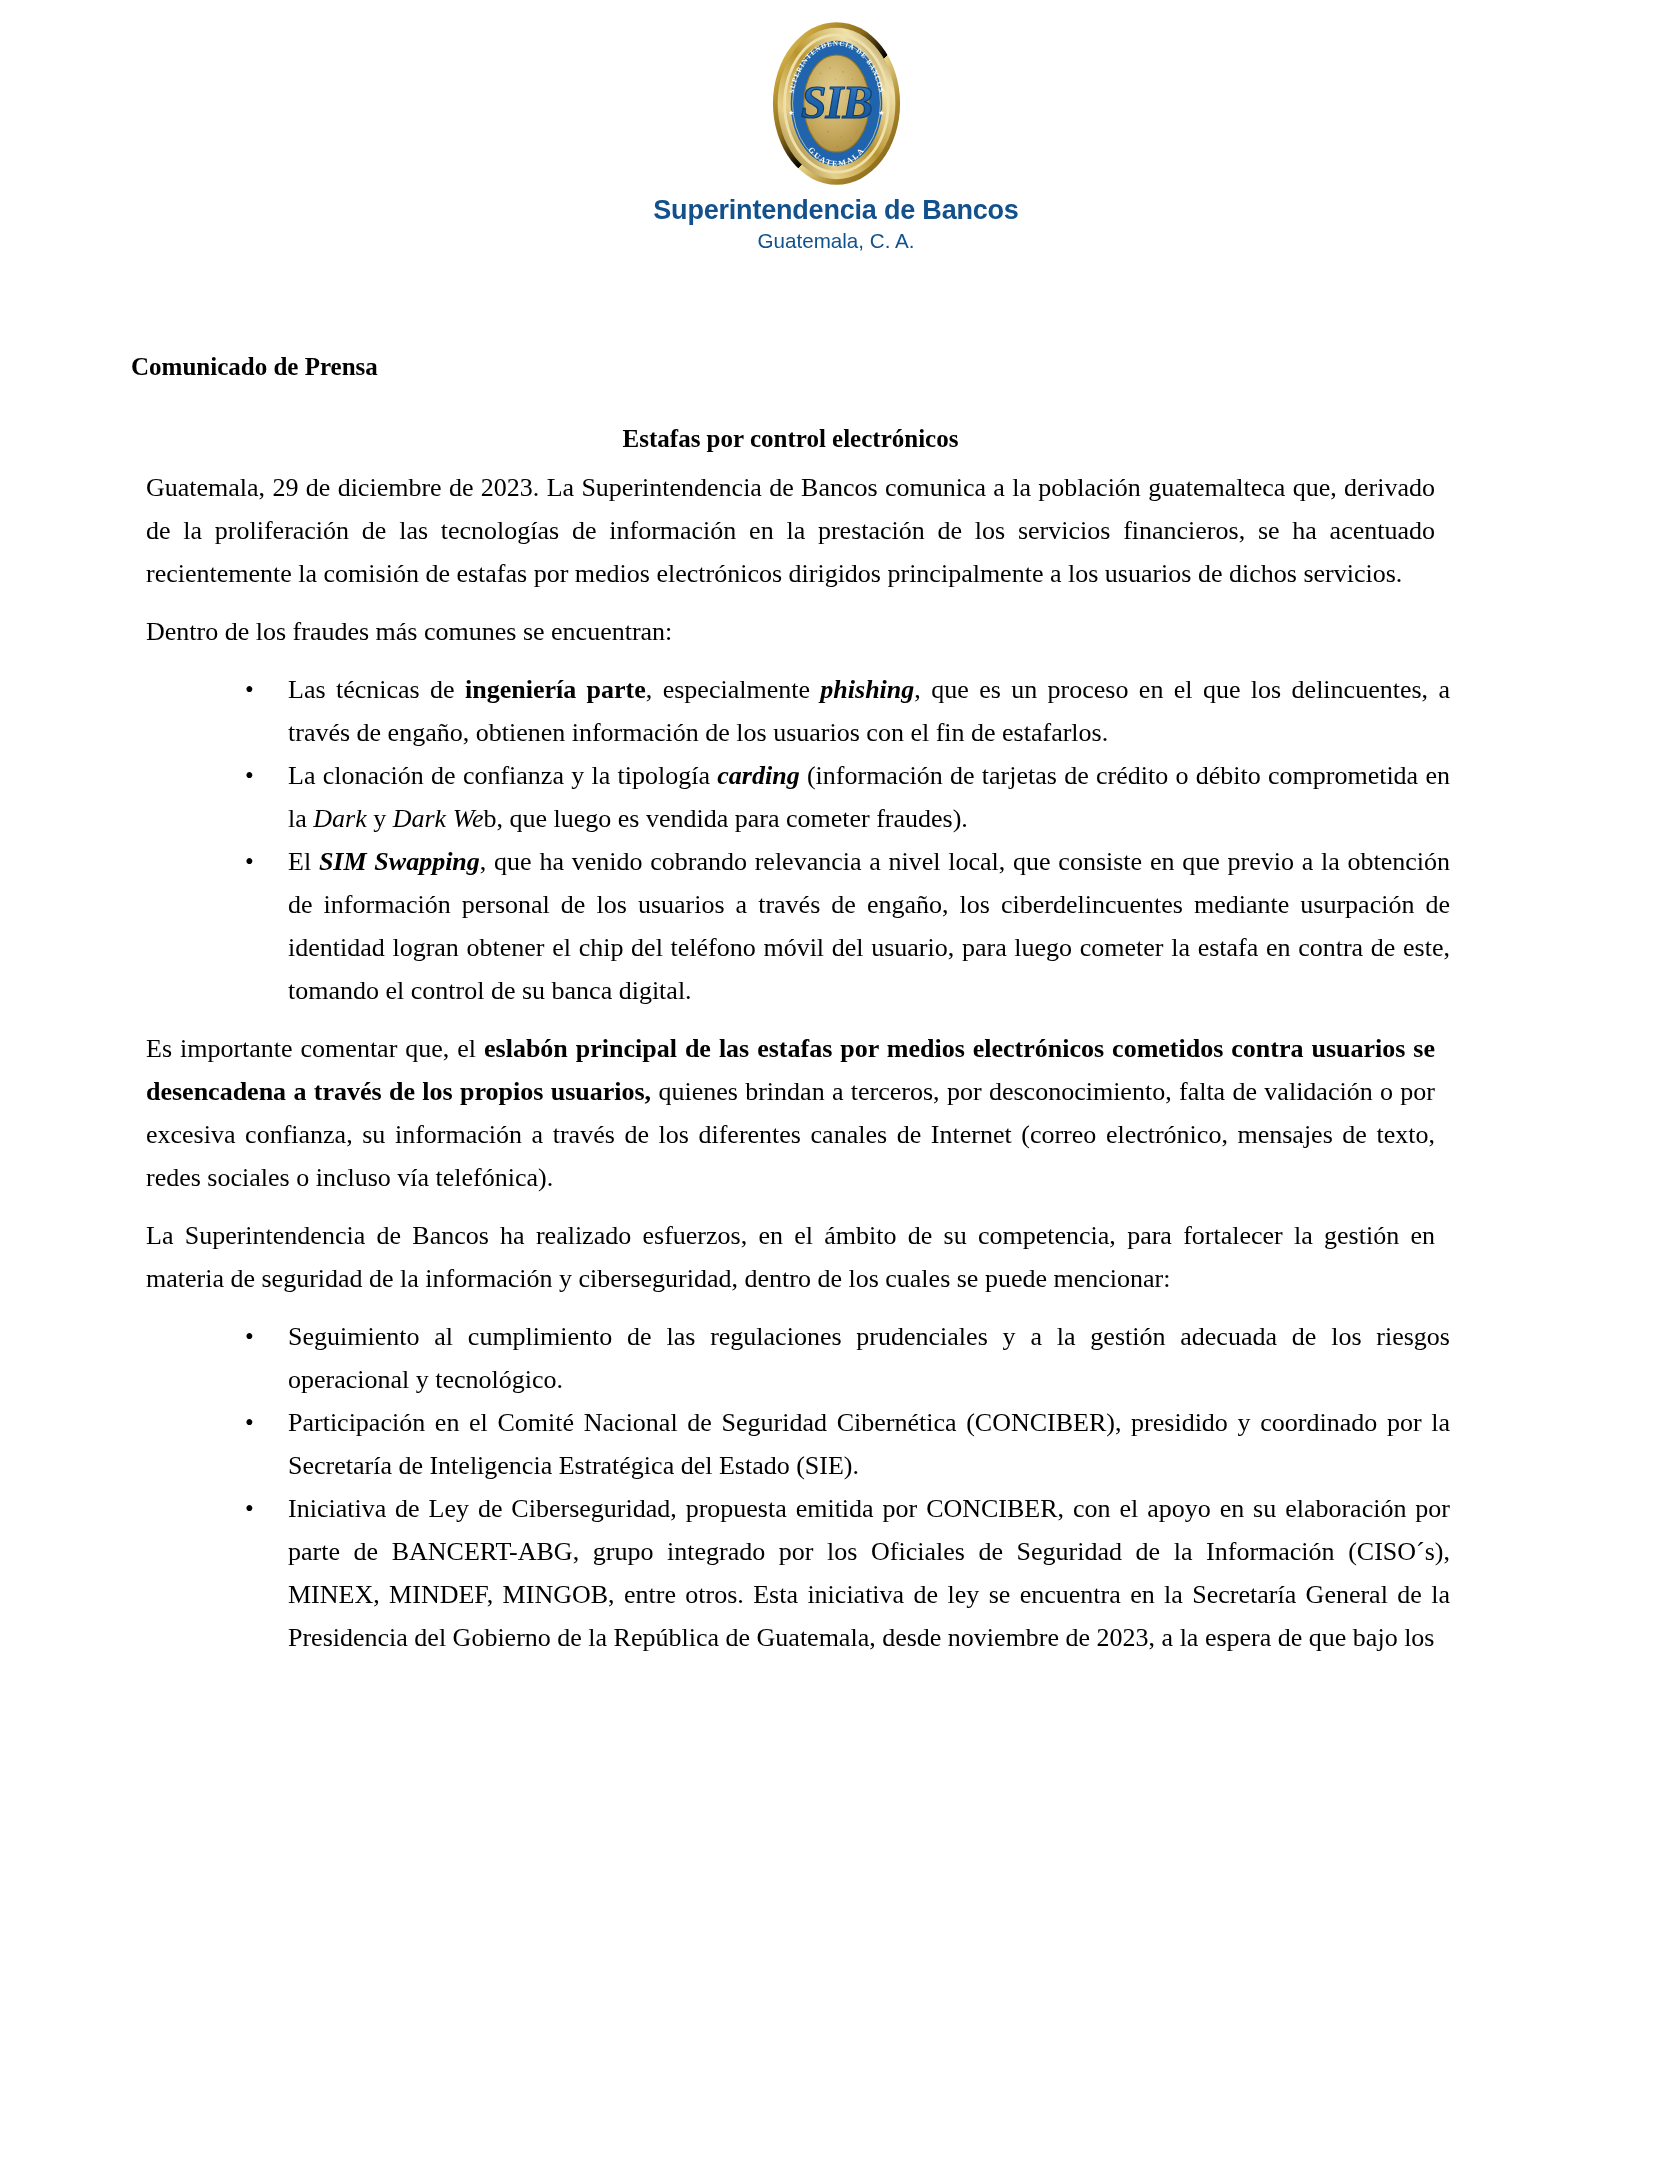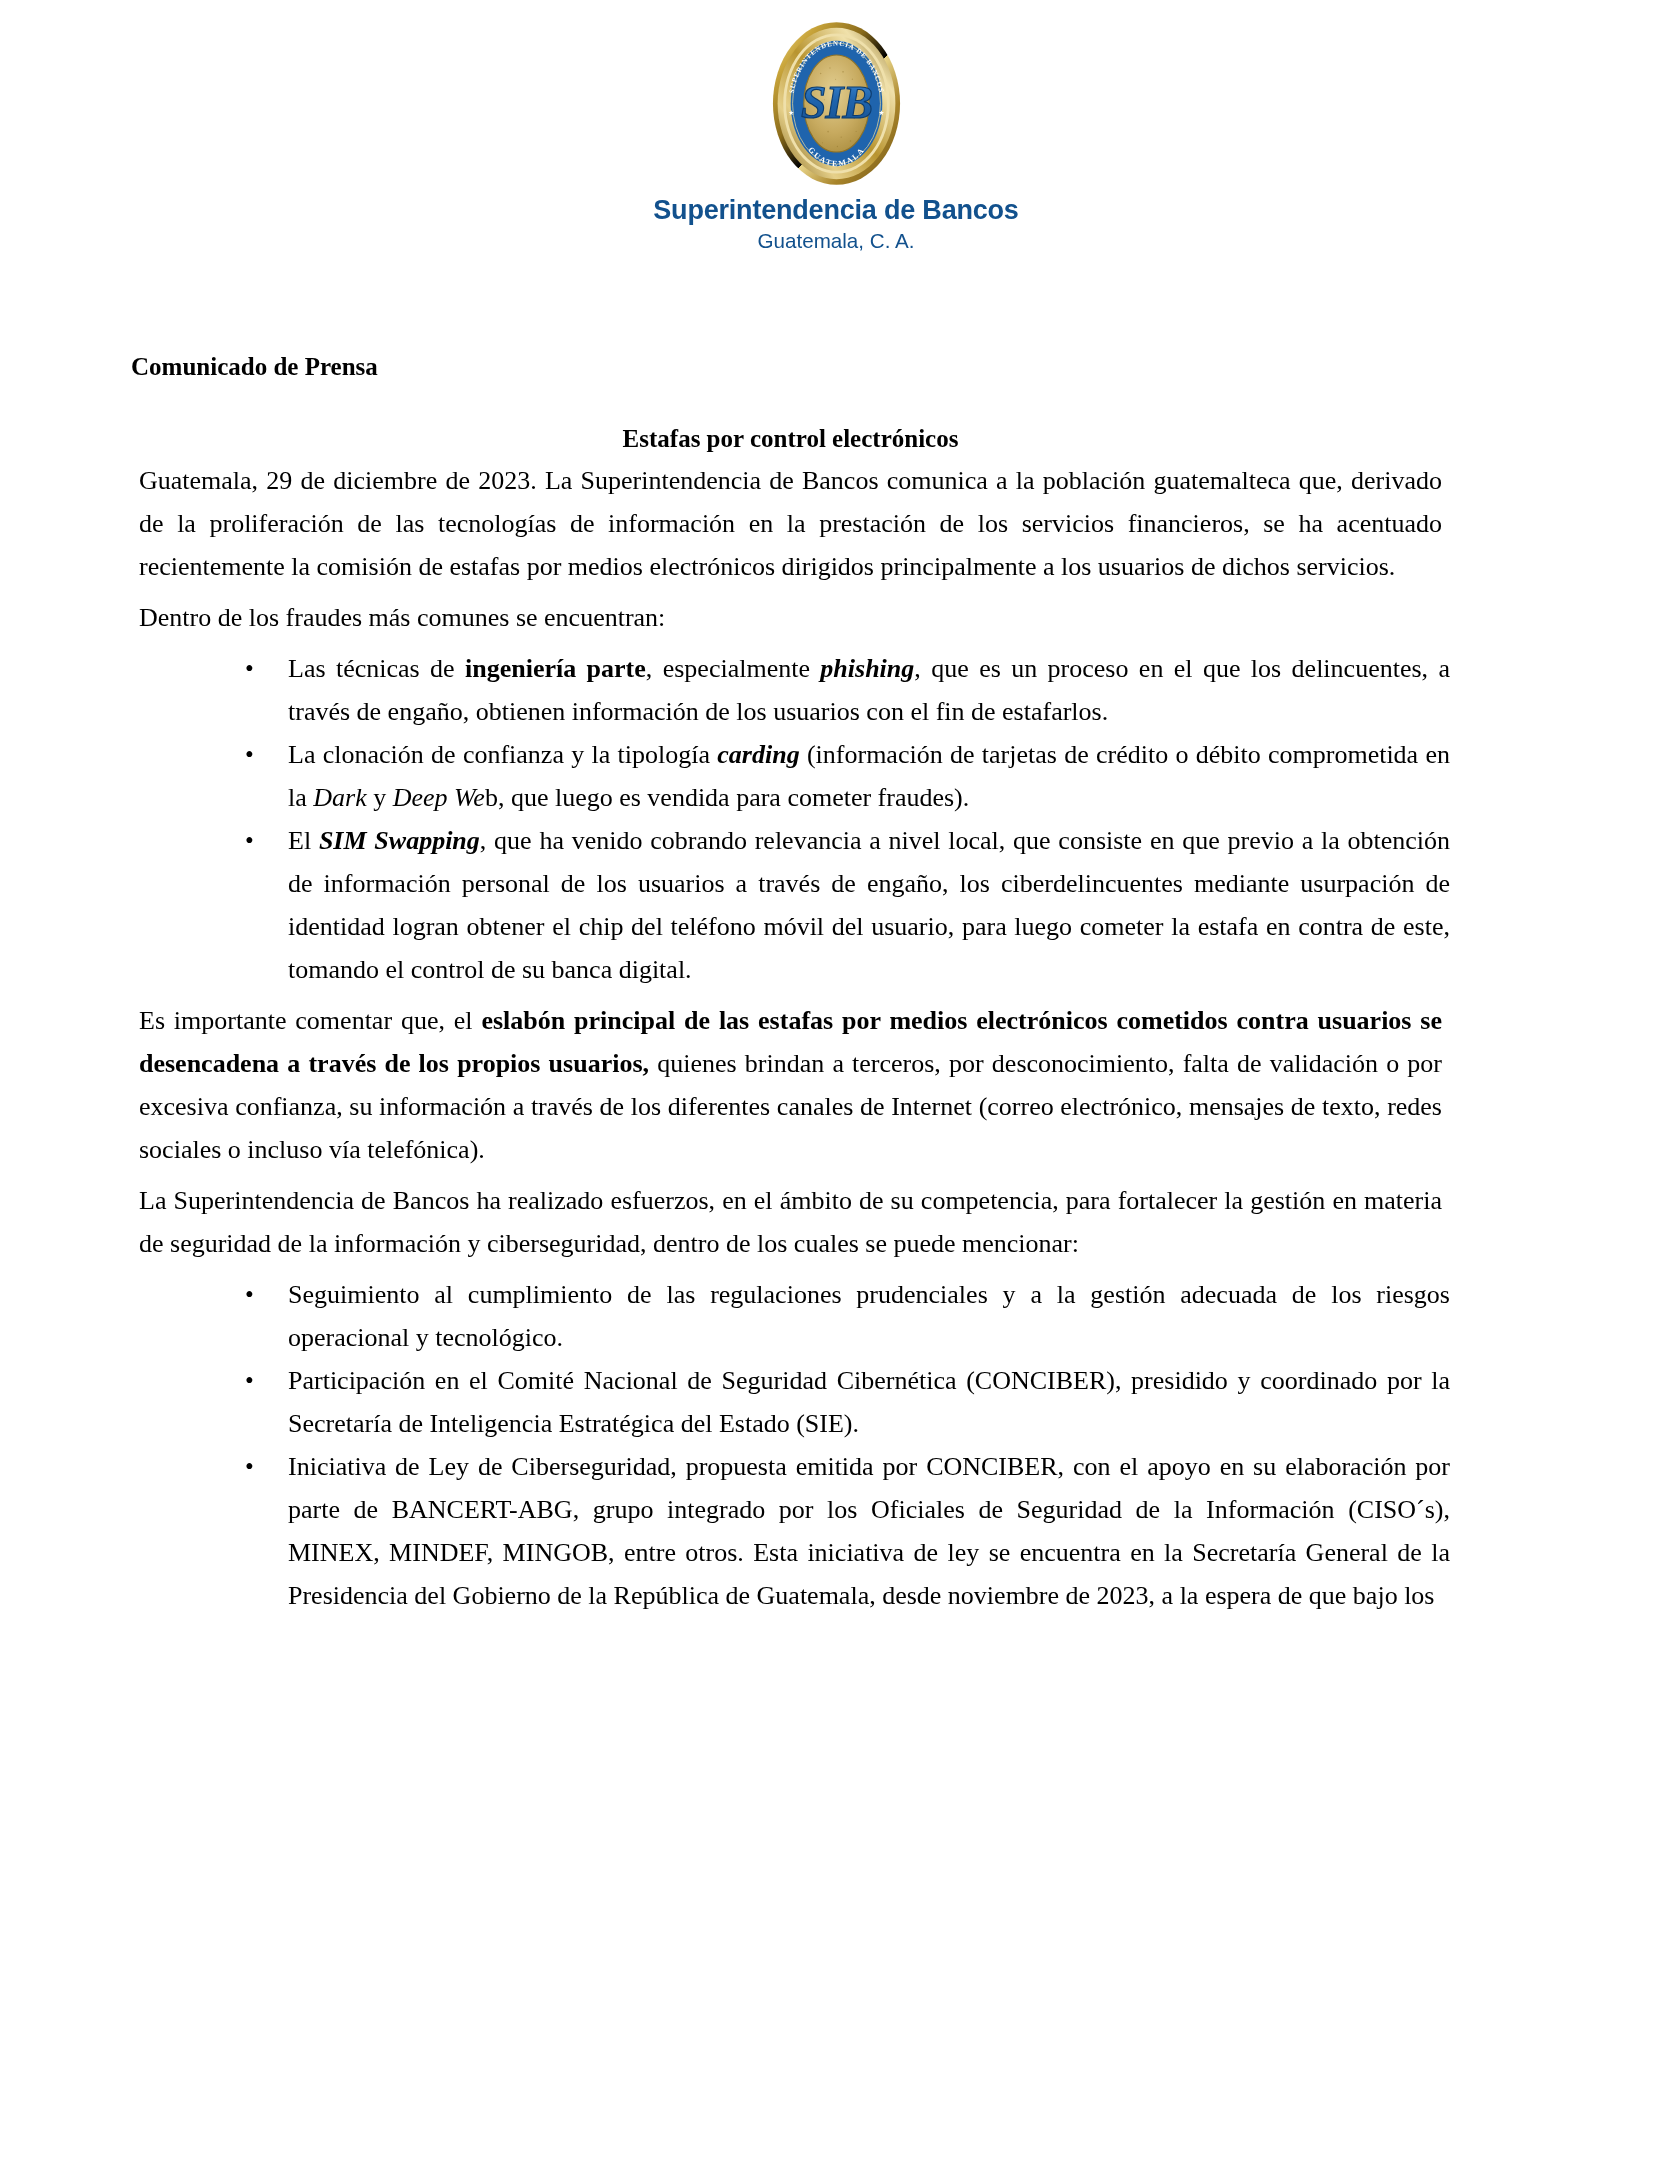--- a/index.html
+++ b/index.html
@@ -68,21 +68,21 @@
     font-size: 25px;
     line-height: 1.0;
     margin-top: 47px;
   }
 
   p.body {
     text-align: justify;
     text-justify: inter-word;
     font-size: 26px;
     line-height: 43px;
-    margin: 8px;
+    margin: 15px;
     hyphens: none;
   }
   .gap-lg { margin-top: 52px; }
   .gap-md { margin-top: 43px; }
 
   ul.bullets {
     list-style: none;
     margin: 0;
     padding: 0;
   }
@@ -204,21 +204,21 @@
     <div class="doc-title">Comunicado de Prensa</div>
     <div class="doc-subtitle">Estafas por control electrónicos</div>
 
     <p class="body gap-lg"><span>Guatemala, 29 de diciembre de 2023.</span><span>  La Superintendencia de Bancos comunica a la población guatemalteca que, derivado de la proliferación de las tecnologías de información en la prestación de los servicios financieros, se ha acentuado recientemente la comisión de estafas por medios electrónicos dirigidos principalmente a los usuarios de dichos servicios.</span></p>
 
     <p class="body gap-md">Dentro de los fraudes más comunes se encuentran:</p>
 
     <ul class="bullets">
       <li><span>Las técnicas de </span><b class="bold">ingeniería parte</b><span>, especialmente </span><span class="bi">phishing</span><span>, que es un proceso en el que los delincuentes, a través de engaño, obtienen información de los usuarios con el fin de estafarlos.</span></li>
 
-      <li><span>La clonación de confianza y la tipología </span><span class="bi">carding</span><span> (información de tarjetas de crédito o débito comprometida en la </span><i class="ital">Dark</i><span> y </span><i class="ital">Deep We</i><span>b, que luego es vendida para cometer fraudes).</span></li>
+      <li><span>La clonación de confianza y la tipología </span><span class="bi">carding</span><span> (información de tarjetas de crédito o débito comprometida en la </span><i class="ital">Dark</i><span> y </span><i class="ital">Dark We</i><span>b, que luego es vendida para cometer fraudes).</span></li>
 
       <li><span>El </span><span class="bi">SIM Swapping</span><span>, que ha venido cobrando relevancia a nivel local, que consiste en que previo a la obtención de información personal de los usuarios a través de engaño, los ciberdelincuentes mediante usurpación de identidad logran obtener el chip del teléfono móvil del usuario, para luego cometer la estafa en contra de este, tomando el control de su banca digital.</span></li>
     </ul>
 
     <p class="body gap-lg"><span>Es importante comentar que, el </span><b class="bold">eslabón principal de las estafas por medios electrónicos cometidos contra usuarios se desencadena a través de los propios usuarios,</b><span> quienes brindan a terceros, por desconocimiento, falta de validación o por excesiva confianza, su información a través de los diferentes canales de Internet (correo electrónico, mensajes de texto, redes sociales o incluso vía telefónica).</span></p>
 
     <p class="body gap-lg">La Superintendencia de Bancos ha realizado esfuerzos, en el ámbito de su competencia, para fortalecer la gestión en materia de seguridad de la información y ciberseguridad, dentro de los cuales se puede mencionar:</p>
 
     <ul class="bullets">
       <li>Seguimiento al cumplimiento de las regulaciones prudenciales y a la gestión adecuada de los riesgos operacional y tecnológico.</li>

